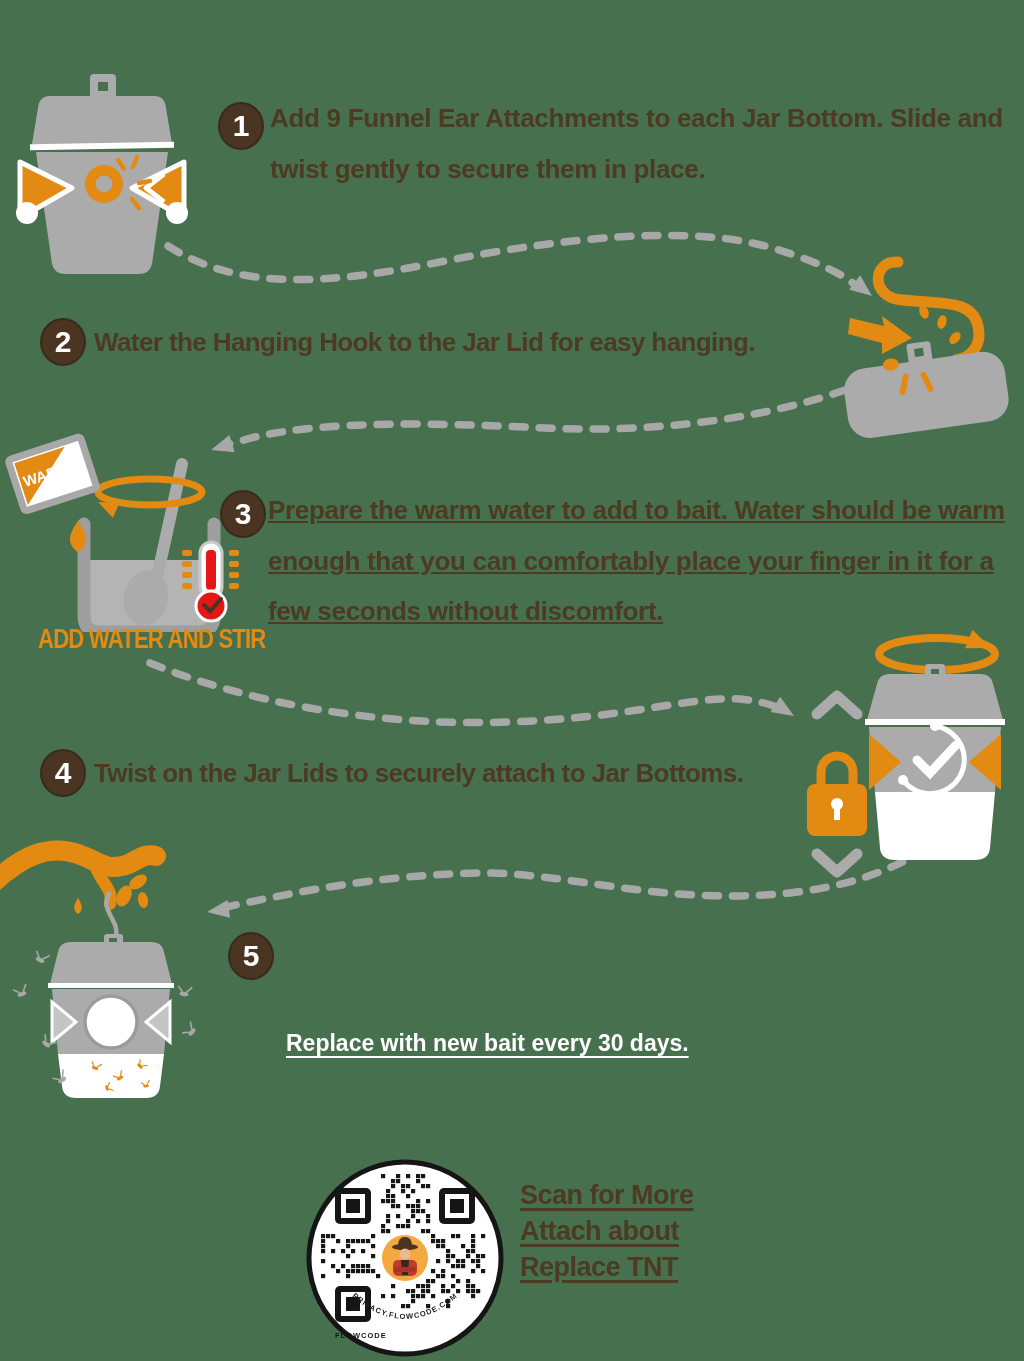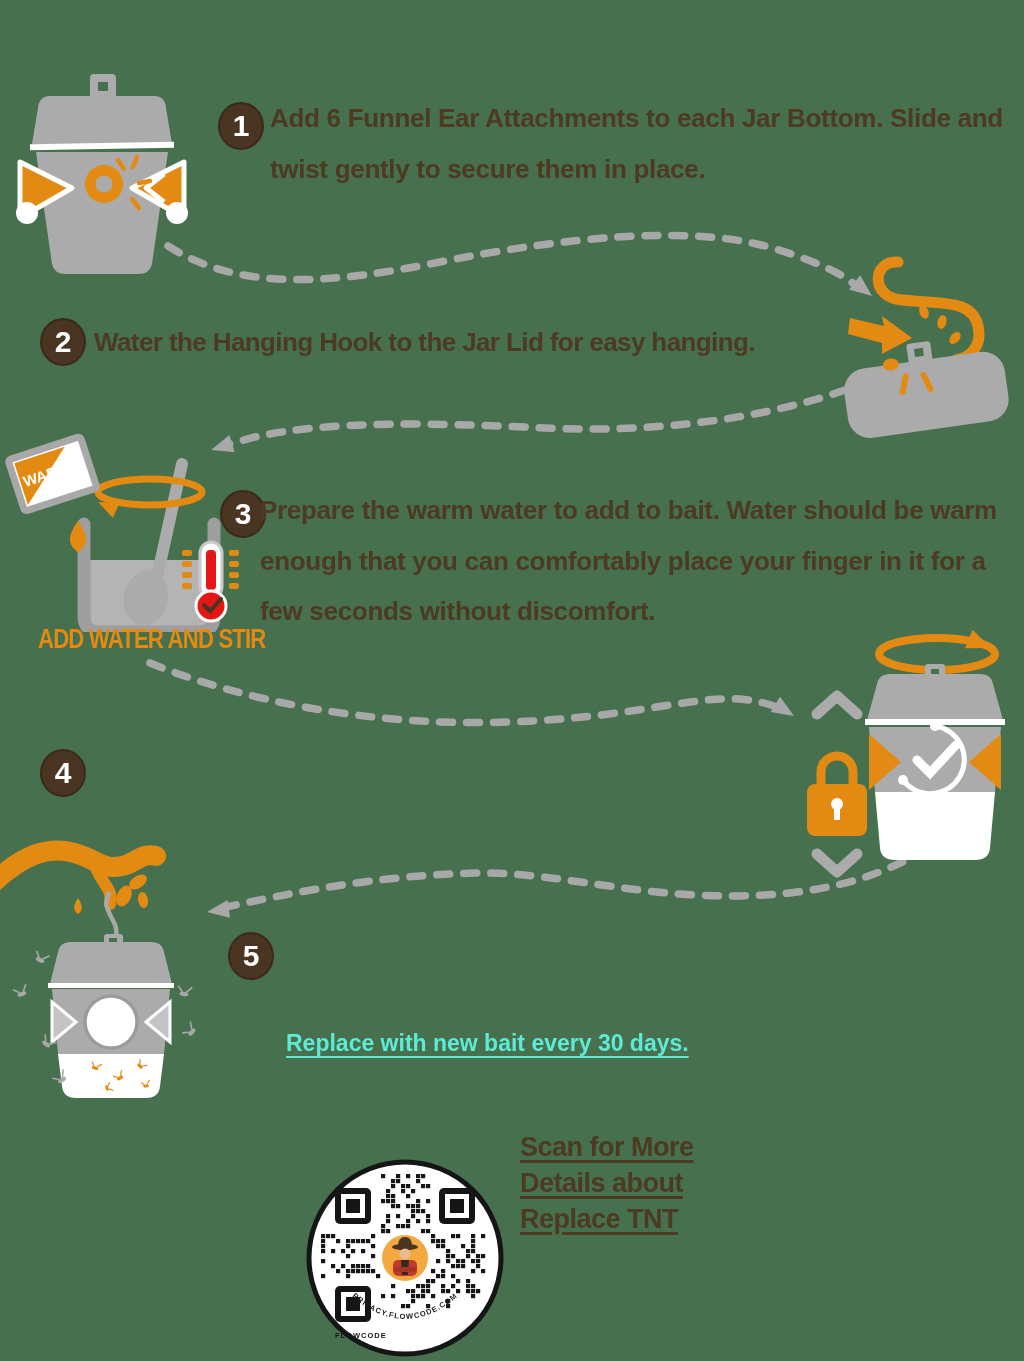--- a/index.html
+++ b/index.html
@@ -11,21 +11,21 @@
     background:#4A3523;border:2px solid #3B2A1B;color:#FFFFFF;
     display:flex;align-items:center;justify-content:center;
     font-weight:bold;font-size:30px;box-sizing:border-box;
   }
   .step-text{
     position:absolute;font-weight:bold;font-size:26px;line-height:1.95;
     color:#4C3A22;letter-spacing:-0.3px;
   }
   .nowrap{white-space:nowrap;letter-spacing:-0.6px;}
   .note{
-    position:absolute;font-weight:bold;font-size:23px;color:#5eead4;
+    position:absolute;font-weight:bold;font-size:23px;color:#ffffff;
     text-decoration:underline;text-decoration-thickness:2px;text-underline-offset:5px;
   }
   .caption{
     position:absolute;font-weight:bold;font-size:27px;color:#E38A12;
     letter-spacing:-1px;white-space:nowrap;transform:scaleX(0.82);transform-origin:left top;
   }
   .cta{position:absolute;}
   .cta div{margin-bottom:5px;}
   .cta span{
     font-weight:bold;font-size:27px;color:#4C3A22;letter-spacing:-0.5px;
@@ -50,21 +50,21 @@
       <polygon points="0,0 -22,-9 -22,9" transform="translate(872,296) rotate(38)"></polygon>
       <polygon points="0,0 -22,-9 -22,9" transform="translate(211,450) rotate(163)"></polygon>
       <polygon points="0,0 -22,-9 -22,9" transform="translate(794,716) rotate(32)"></polygon>
       <polygon points="0,0 -22,-9 -22,9" transform="translate(207,912) rotate(172)"></polygon>
     </g>
   </svg>
 
   <div class="step-badge" style="left:218px;top:102px;">
     <span>1</span>
   </div>
-  <div class="step-text" style="left:270px;top:93px;width:745px;">Add 6 Funnel Ear Attachments to each Jar Bottom. Slide and twist gently to secure them in place.</div>
+  <div class="step-text" style="left:270px;top:93px;width:745px;">Add 9 Funnel Ear Attachments to each Jar Bottom. Slide and twist gently to secure them in place.</div>
 
   <svg class="illus" style="left:12px;top:66px;" width="200" height="235" viewBox="0 0 200 235">
     <g>
       <rect x="78" y="8" width="26" height="26" rx="4" fill="#ABABAB"></rect>
       <rect x="86" y="16" width="10" height="9" fill="#47704E"></rect>
     </g>
     <path d="M20,78 L26,42 Q27,30 38,30 L142,30 Q153,30 154,42 L160,78 Z" fill="#ABABAB"></path>
     <rect x="18" y="77" width="144" height="6" fill="#FFFFFF" transform="rotate(-1 90 80)"></rect>
     <path d="M24,86 L156,86 L140,198 Q138,208 126,208 L54,208 Q42,208 40,198 Z" fill="#ABABAB"></path>
     <g>
@@ -111,21 +111,21 @@
     <g fill="#E38A12">
       <ellipse cx="104" cy="70" rx="4.5" ry="7" transform="rotate(-20 104 70)"></ellipse>
       <ellipse cx="122" cy="80" rx="4.5" ry="7" transform="rotate(15 122 80)"></ellipse>
       <ellipse cx="135" cy="96" rx="4.5" ry="7" transform="rotate(40 135 96)"></ellipse>
     </g>
   </svg>
 
   <div class="step-badge" style="left:220px;top:490px;">
     <span>3</span>
   </div>
-  <div class="step-text" style="left:260px;top:485px;width:748px;">Prepare the warm water to add to bait. Water should be warm enough that you can comfortably place your finger in it for a few seconds without discomfort.</div>
+  <div class="step-text" style="left:268px;top:485px;width:748px;text-decoration:underline;">Prepare the warm water to add to bait. Water should be warm enough that you can comfortably place your finger in it for a few seconds without discomfort.</div>
 
   <svg class="illus" style="left:0px;top:432px;" width="250" height="200" viewBox="0 0 250 200">
     <rect x="90" y="128" width="118" height="70" fill="#B4B4B4"></rect>
     <ellipse cx="146" cy="166" rx="22" ry="28" transform="rotate(12 146 166)" fill="#ABABAB"></ellipse>
     <path d="M84,92 L84,184 Q84,200 100,200 L198,200 Q214,200 214,184 L214,92" stroke="#9E9E9E" stroke-width="13" fill="none" stroke-linecap="round"></path>
     <line x1="156" y1="150" x2="182" y2="32" stroke="#ABABAB" stroke-width="12" stroke-linecap="round"></line>
     <g>
       <ellipse cx="150" cy="60" rx="52" ry="13" stroke="#E38A12" stroke-width="7" fill="none"></ellipse>
       <polygon points="0,0 -20,-8 -20,8" transform="translate(98,70) rotate(205)" fill="#E38A12"></polygon>
     </g>
@@ -150,20 +150,21 @@
       <rect x="-4" y="0" width="10" height="40" rx="4" fill="#E41616"></rect>
       <circle cx="1" cy="56" r="15" fill="#E41616" stroke="#FFFFFF" stroke-width="3"></circle>
       <path d="M-6,55 l6,6 l11,-12" stroke="#4A3523" stroke-width="4" fill="none" stroke-linecap="round"></path>
     </g>
   </svg>
   <div class="caption" style="left:38px;top:624px;">ADD WATER AND STIR</div>
 
   <div class="step-badge" style="left:40px;top:749px;">
     <span>4</span>
   </div>
+  <div class="step-text nowrap" style="left:94px;top:748px;">Twist on the Jar Lids to securely attach to Jar Bottoms.</div>
 
   <svg class="illus" style="left:795px;top:618px;" width="229" height="265" viewBox="0 0 229 265">
     <g>
       <ellipse cx="142" cy="36" rx="58" ry="16" stroke="#E38A12" stroke-width="8" fill="none"></ellipse>
       <polygon points="0,0 -24,-10 -24,10" transform="translate(196,30) rotate(22)" fill="#E38A12"></polygon>
     </g>
     <rect x="130" y="46" width="20" height="20" rx="3" fill="#ABABAB"></rect>
     <rect x="136" y="51" width="8" height="8" fill="#47704E"></rect>
     <path d="M72,102 L82,66 Q84,56 94,56 L186,56 Q196,56 198,66 L208,102 Z" fill="#ABABAB"></path>
     <rect x="70" y="101" width="140" height="6" fill="#FFFFFF"></rect>
@@ -430,19 +431,19 @@
         <rect x="89" y="109" width="22" height="5" rx="2.5" fill="#A93325"></rect>
       </g>
       <text x="30" y="180" font-size="7.5" font-weight="bold" letter-spacing="1" fill="#151515">FLOWCODE</text>
       <path id="privArc" d="M34,126 Q100,196 166,126" fill="none"></path>
       <text font-size="7.5" font-weight="bold" fill="#222222" letter-spacing="1">
         <textPath href="#privArc" startOffset="50%" text-anchor="middle">PRIVACY.FLOWCODE.COM</textPath>
       </text>
     </svg>
   </div>
 
-  <div class="cta" style="left:520px;top:1132px;">
+  <div class="cta" style="left:520px;top:1180px;">
     <div><span>Scan for More</span></div>
-    <div><span>Details about</span></div>
+    <div><span>Attach about</span></div>
     <div><span>Replace TNT</span></div>
   </div>
 
 </div>
 
 </body></html>

